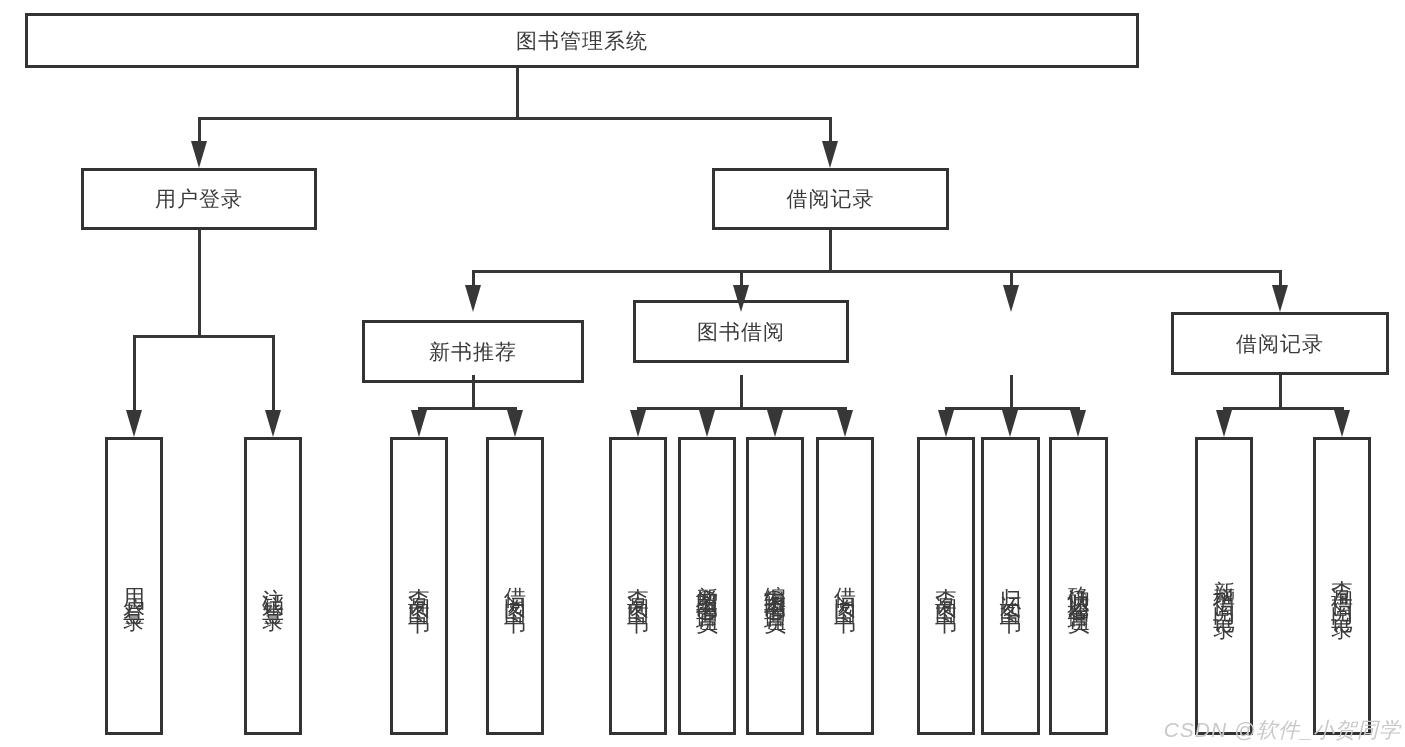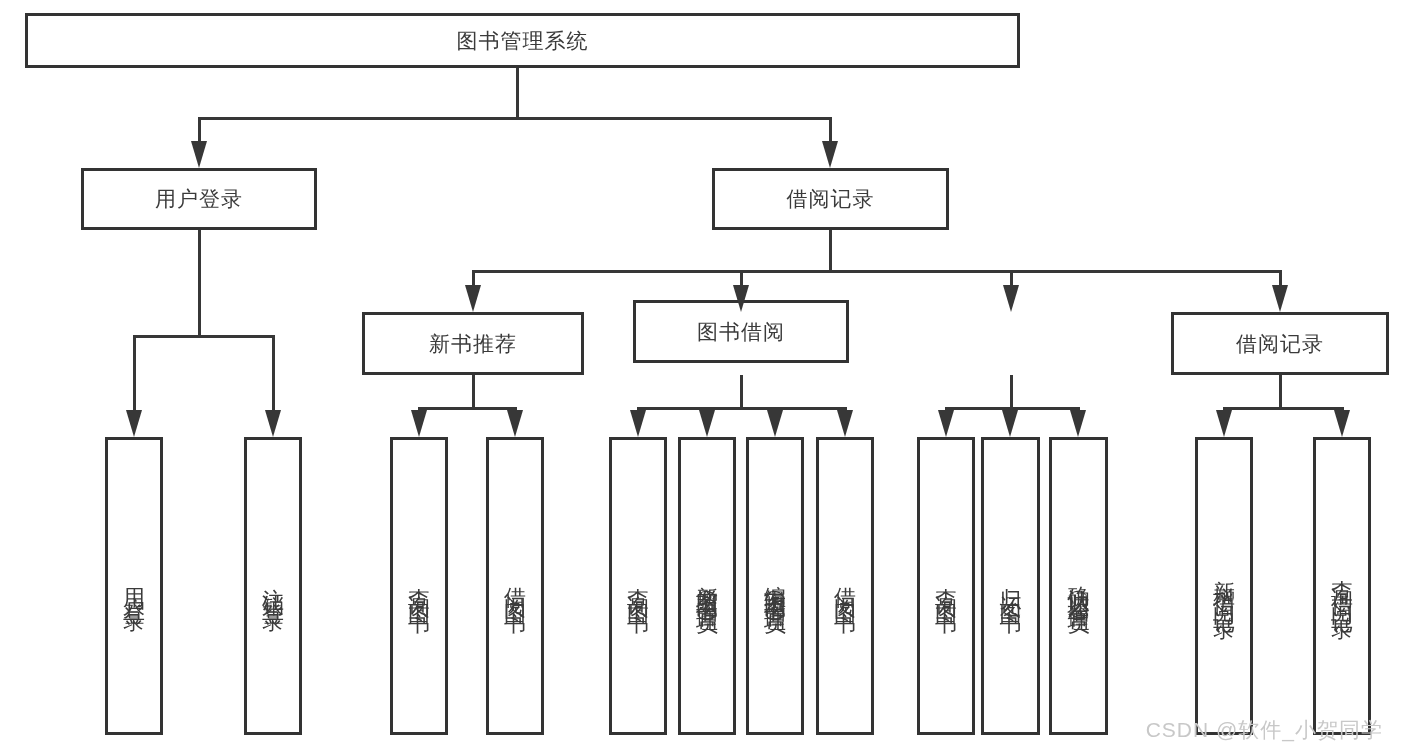--- a/index.html
+++ b/index.html
@@ -36,46 +36,47 @@
   .vline{position:absolute;width:3px;background:#373737;}
   .hline{position:absolute;height:3px;background:#373737;}
   .arrow{
     position:absolute;width:0;height:0;
     border-left:8px solid transparent;
     border-right:8px solid transparent;
     border-top:27px solid #373737;
   }
   .watermark{
     position:absolute;
-    right:22px;top:716px;
+    right:4px;top:716px;
     font-size:21px;
     color:#c8c8c8;
     letter-spacing:1px;
     z-index:5;
     white-space:nowrap;
+    font-style:italic;
   }
 </style>
 </head>
 <body>
 
 <div class="canvas">
 
-  <div class="box" style="left:25px;top:13px;width:995px;height:55px">
+  <div class="box" style="left:25px;top:13px;width:1114px;height:55px">
     <span class="lbl">图书管理系统</span>
   </div>
 
   <div class="box" style="left:81px;top:168px;width:236px;height:62px">
     <span class="lbl">用户登录</span>
   </div>
 
   <div class="box" style="left:712px;top:168px;width:237px;height:62px">
     <span class="lbl">借阅记录</span>
   </div>
 
-  <div class="box" style="left:362px;top:312px;width:222px;height:63px">
+  <div class="box" style="left:362px;top:320px;width:222px;height:63px">
     <span class="lbl">新书推荐</span>
   </div>
 
   <div class="box" style="left:633px;top:300px;width:216px;height:63px">
     <span class="lbl">图书借阅</span>
   </div>
 
 
   <div class="box" style="left:1171px;top:312px;width:218px;height:63px">
     <span class="lbl">借阅记录</span>

